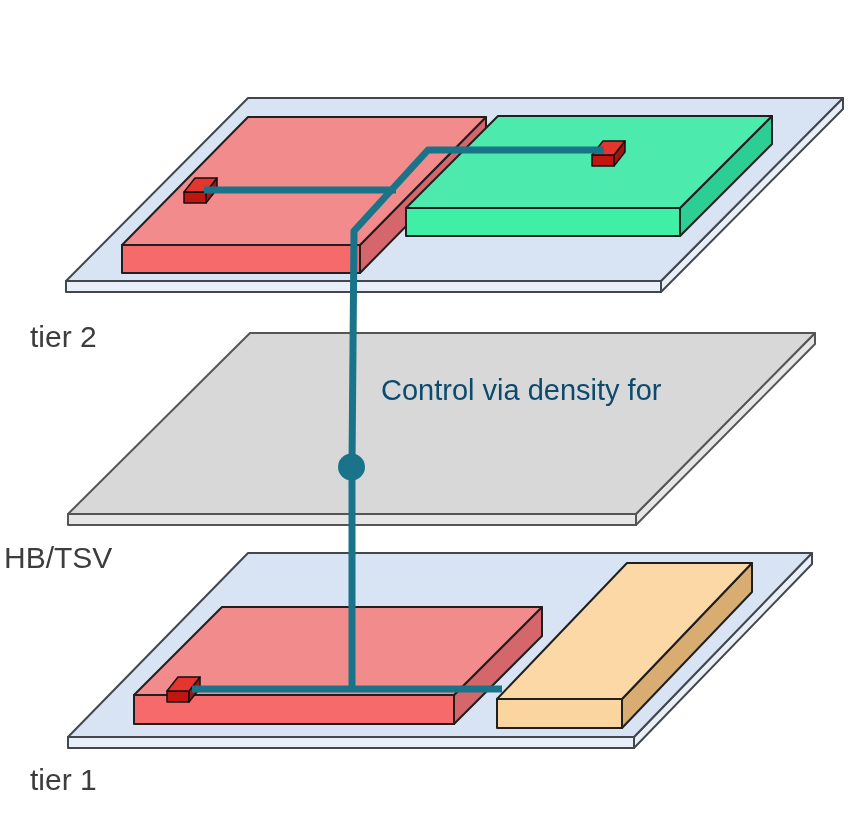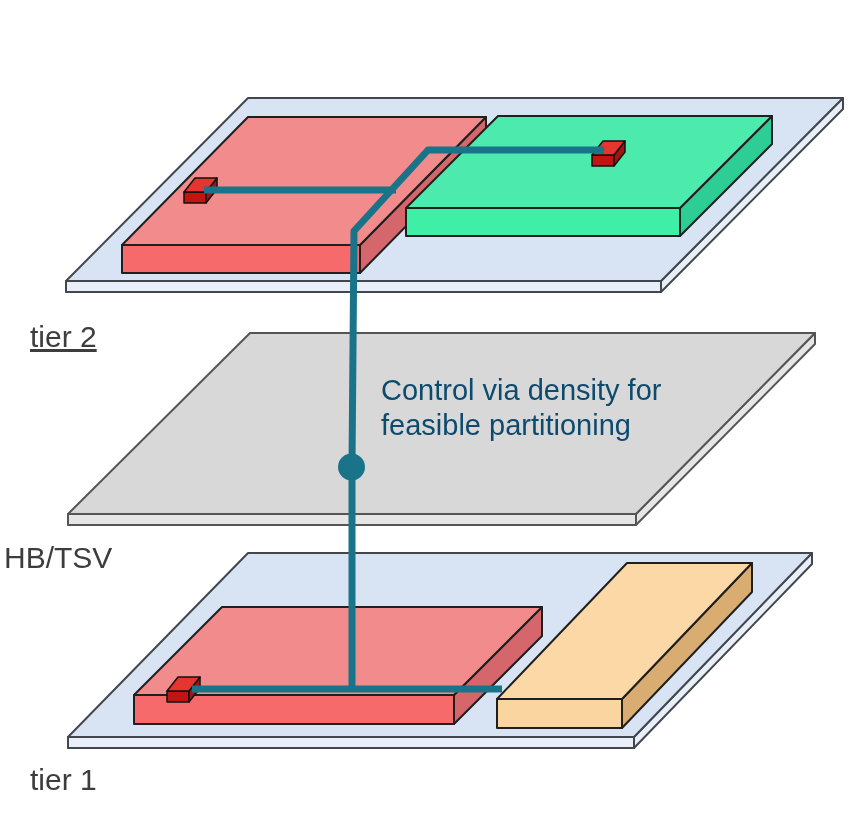--- a/index.html
+++ b/index.html
@@ -24,21 +24,21 @@
     white-space:nowrap;
   }
   .annotation{
     position:absolute;
     left:381px;top:373px;
     color:#0c4a6e;
     font-size:29px;
     line-height:35px;
     white-space:nowrap;
   }
-  .lbl-tier2{left:30px;top:320px;text-decoration:underline;}
+  .lbl-tier2{left:30px;top:320px;}
   .lbl-hbtsv{left:4px;top:541px;}
   .lbl-tier1{left:30px;top:763px;}
 </style>
 </head>
 <body>
 
 <div id="stage">
 
   <svg id="scene" width="854" height="818" viewBox="0 0 854 818">
 
@@ -103,16 +103,15 @@
   </svg>
 
   <div class="label lbl-tier2">tier 2</div>
 
   <div class="label lbl-hbtsv">HB/TSV</div>
 
   <div class="label lbl-tier1">tier 1</div>
 
   <div class="annotation">
     <div>Control via density for</div>
-    <div>feasible partitioning</div>
   </div>
 
 </div>
 
 </body></html>

